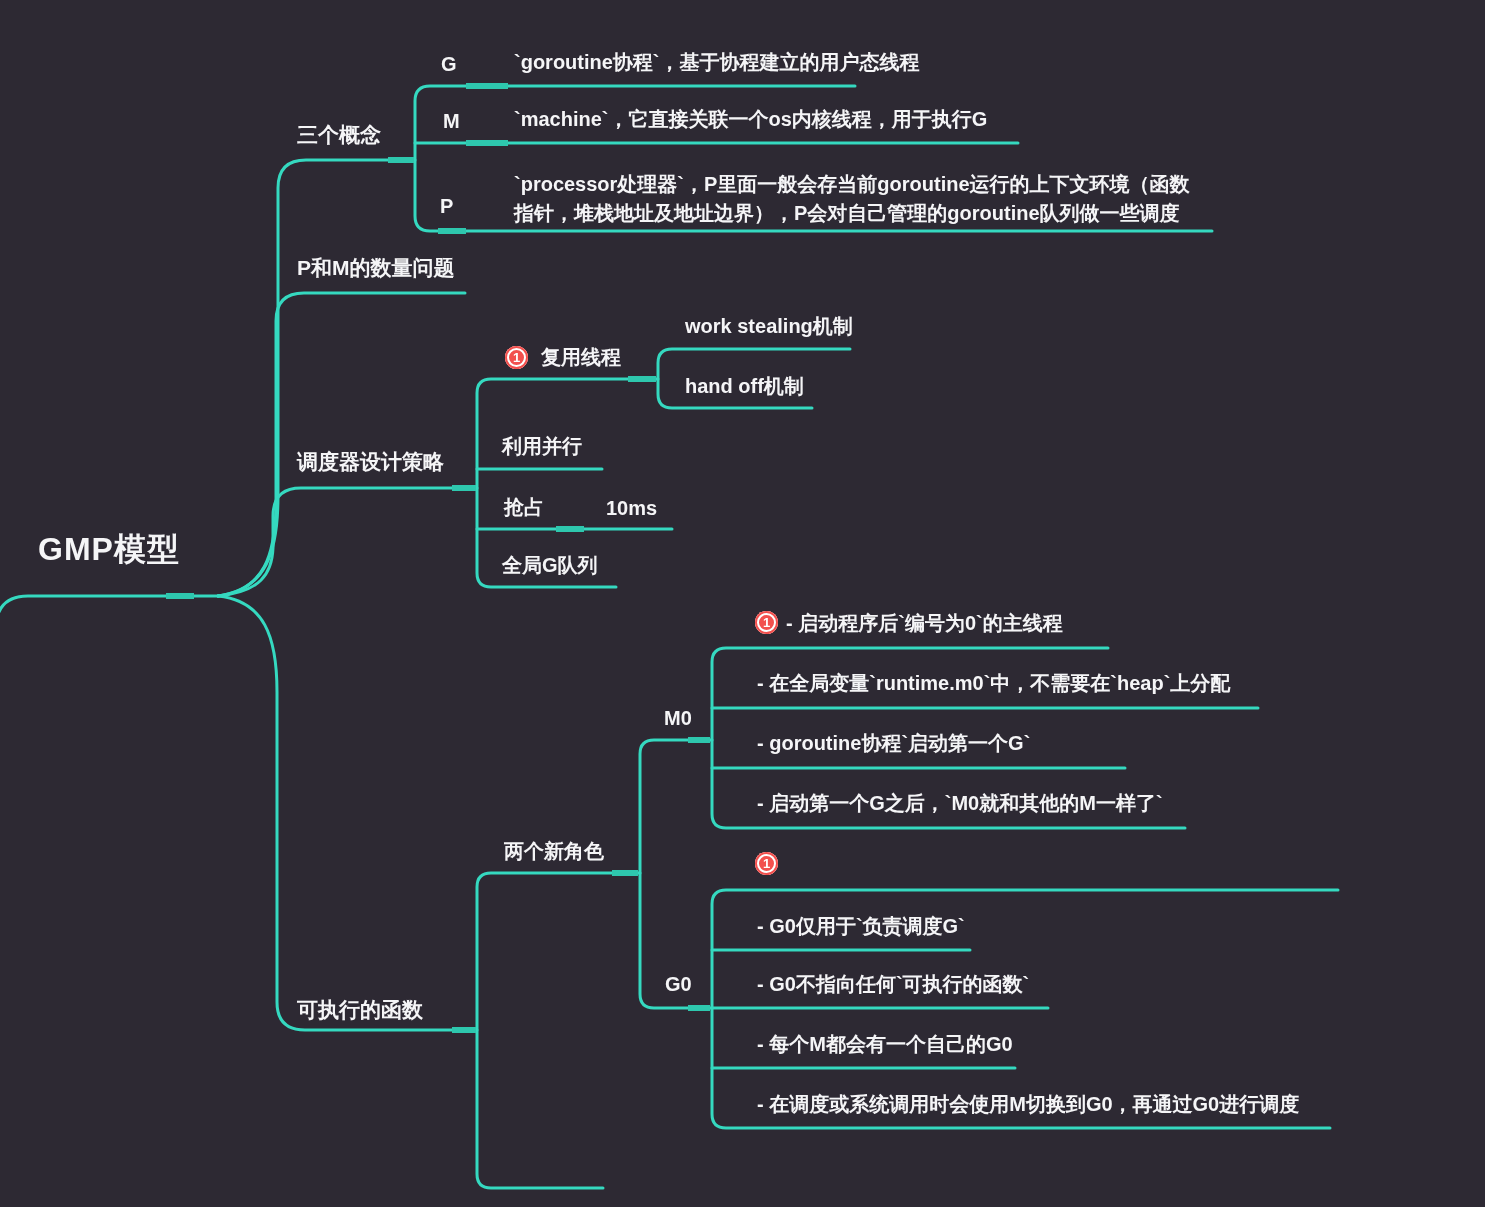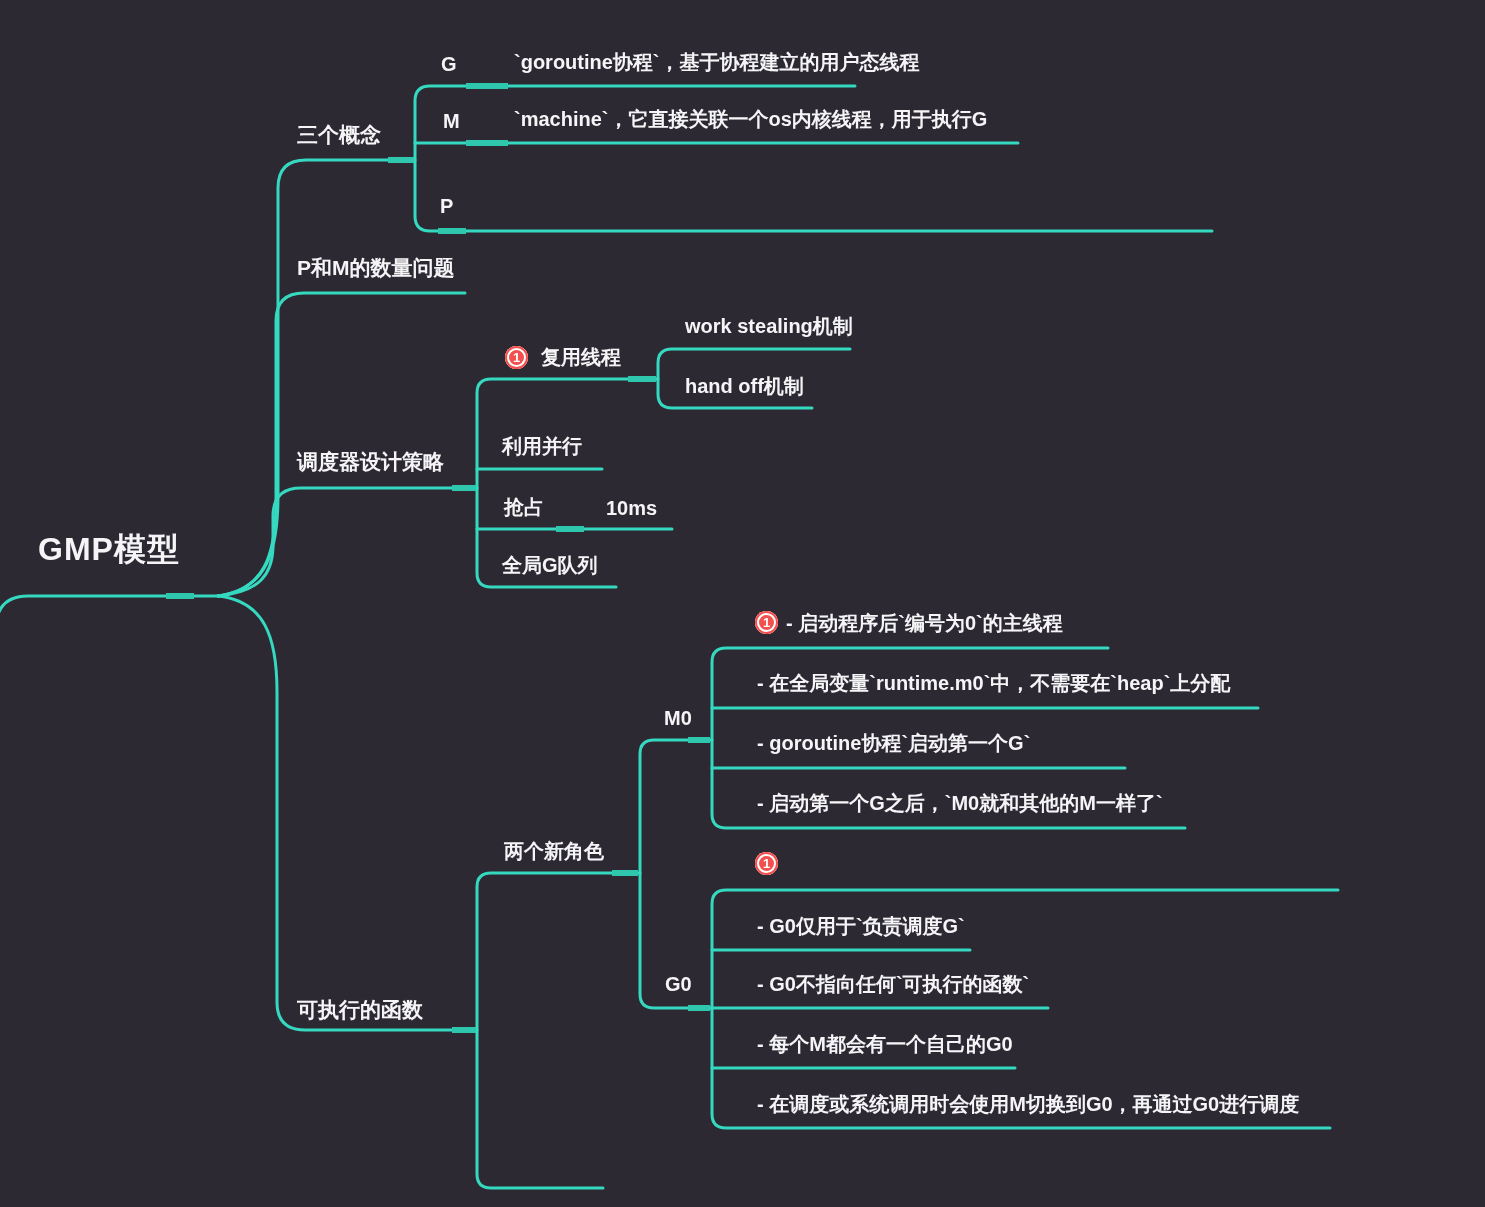--- a/index.html
+++ b/index.html
@@ -110,20 +110,22 @@
   </svg>
 
   <div class="node lv0" style="left:38px; top:530px;">GMP模型</div>
 
   <div class="node lv1" style="left:297px; top:122px;">三个概念</div>
   <div class="node lv2" style="left:441px; top:52px;">G</div>
   <div class="node lv2" style="left:514px; top:50px;">`goroutine协程`，基于协程建立的用户态线程</div>
   <div class="node lv2" style="left:443px; top:109px;">M</div>
   <div class="node lv2" style="left:514px; top:107px;">`machine`，它直接关联一个os内核线程，用于执行G</div>
   <div class="node lv2" style="left:440px; top:194px;">P</div>
+  <div class="node lv2 multiline" style="left:514px; top:170px;">`processor处理器`，P里面一般会存当前goroutine运行的上下文环境（函数
+指针，堆栈地址及地址边界），P会对自己管理的goroutine队列做一些调度</div>
 
   <div class="node lv1" style="left:297px; top:255px;">P和M的数量问题</div>
 
   <div class="node lv1" style="left:297px; top:449px;">调度器设计策略</div>
   <div class="badge" style="left:505px; top:346px;">
       <span>1</span>
     </div>
   <div class="node lv2" style="left:541px; top:345px;">复用线程</div>
   <div class="node lv2" style="left:685px; top:314px;">work stealing机制</div>
   <div class="node lv2" style="left:685px; top:374px;">hand off机制</div>

